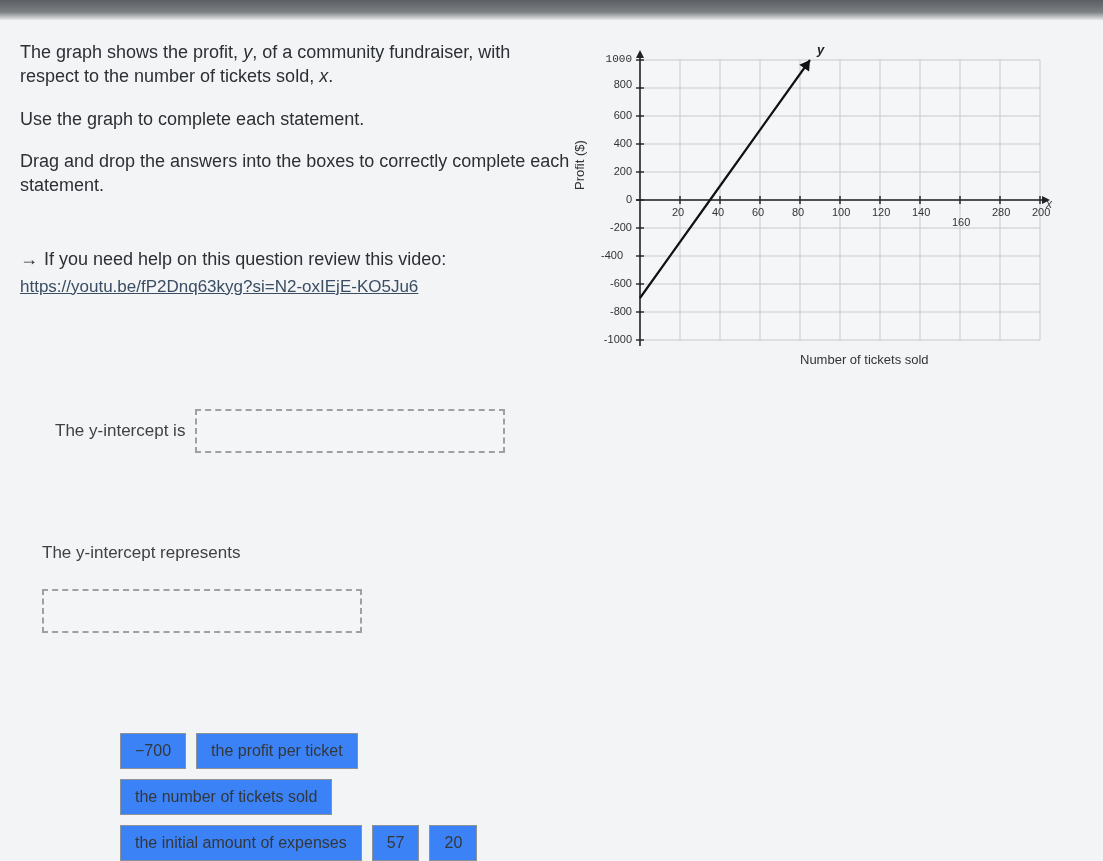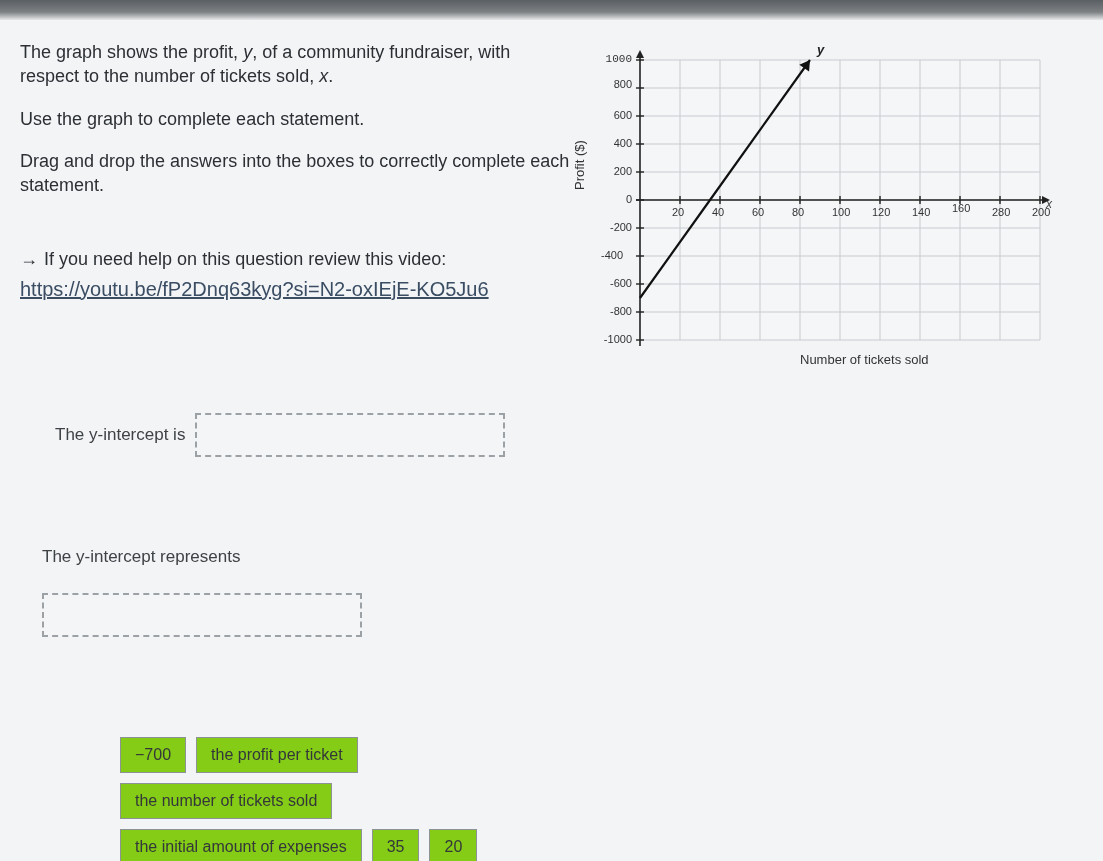--- a/index.html
+++ b/index.html
@@ -44,21 +44,21 @@
     color: #3a3d40;
     margin-top: 50px;
   }
   .help-line .arrow { letter-spacing: 1px; }
   .link {
     color: #3a4d63;
     text-decoration: underline;
     word-break: break-all;
     display: inline-block;
     margin-top: 4px;
-    font-size: 20px;
+    font-size: 17px;
   }
   .statement {
     margin-top: 110px;
     margin-left: 35px;
     font-size: 17px;
     color: #3f4245;
     display: flex;
     align-items: center;
     gap: 10px;
   }
@@ -80,21 +80,21 @@
   .tiles {
     margin-top: 100px;
     margin-left: 100px;
     display: flex;
     flex-wrap: wrap;
     gap: 10px;
     width: 420px;
   }
   .tile {
     border: 1px solid #8d9297;
-    background: #84cc16;
+    background: #3b82f6;
     padding: 8px 14px;
     font-size: 16px;
     color: #34373a;
     cursor: grab;
     text-align: right;
   }
   
   .chart-wrap {
     position: relative;
     width: 470px;
@@ -172,21 +172,21 @@
         <span>The </span><span class="em">y</span><span>-intercept represents</span>
       </span>
       <span class="dropzone dz2"></span>
     </div>
 
     <div class="tiles">
       <div class="tile">−700</div>
       <div class="tile">the profit per ticket</div>
       <div class="tile">the number of tickets sold</div>
       <div class="tile">the initial amount of expenses</div>
-      <div class="tile">35</div>
+      <div class="tile">57</div>
       <div class="tile">20</div>
     </div>
   </div>
 
   <div class="right-col">
     <div class="chart-wrap">
       <span class="ylabel-top">y</span>
       <span class="xlabel-right">x</span>
       <span class="axis-label-y">Profit ($)</span>
       <span class="axis-label-x">Number of tickets sold</span>
@@ -242,21 +242,21 @@
           <polygon points="230,20 219.30521723556862,24.64990554975277 229.07001889004945,31.62476387438193" fill="#111"></polygon>
         </svg>
       <div id="tick-layer">
           <div class="tick-label" style="left: 92px; top: 166px;">20</div>
           <div class="tick-label" style="left: 132px; top: 166px;">40</div>
           <div class="tick-label" style="left: 172px; top: 166px;">60</div>
           <div class="tick-label" style="left: 212px; top: 166px;">80</div>
           <div class="tick-label" style="left: 252px; top: 166px;">100</div>
           <div class="tick-label" style="left: 292px; top: 166px;">120</div>
           <div class="tick-label" style="left: 332px; top: 166px;">140</div>
-          <div class="tick-label" style="left: 372px; top: 162px;">160</div>
+          <div class="tick-label" style="left: 372px; top: 176px;">160</div>
           <div class="tick-label" style="left: 412px; top: 166px;">280</div>
           <div class="tick-label" style="left: 452px; top: 166px;">200</div>
           <div class="tick-label" style="right: 396px; top: 13px; text-align: right; width: 40px; left: 12px; font-family: Liberation Mono, monospace;">1000</div>
           <div class="tick-label" style="right: 418px; top: 38px; text-align: right; width: 40px; left: 12px;">800</div>
           <div class="tick-label" style="right: 418px; top: 69px; text-align: right; width: 40px; left: 12px;">600</div>
           <div class="tick-label" style="right: 418px; top: 97px; text-align: right; width: 40px; left: 12px;">400</div>
           <div class="tick-label" style="right: 418px; top: 125px; text-align: right; width: 40px; left: 12px;">200</div>
           <div class="tick-label" style="right: 418px; top: 153px; text-align: right; width: 40px; left: 12px;">0</div>
           <div class="tick-label" style="right: 418px; top: 181px; text-align: right; width: 40px; left: 12px;">-200</div>
           <div class="tick-label" style="right: 418px; top: 209px; text-align: center; width: 40px; left: 12px;">-400</div>

